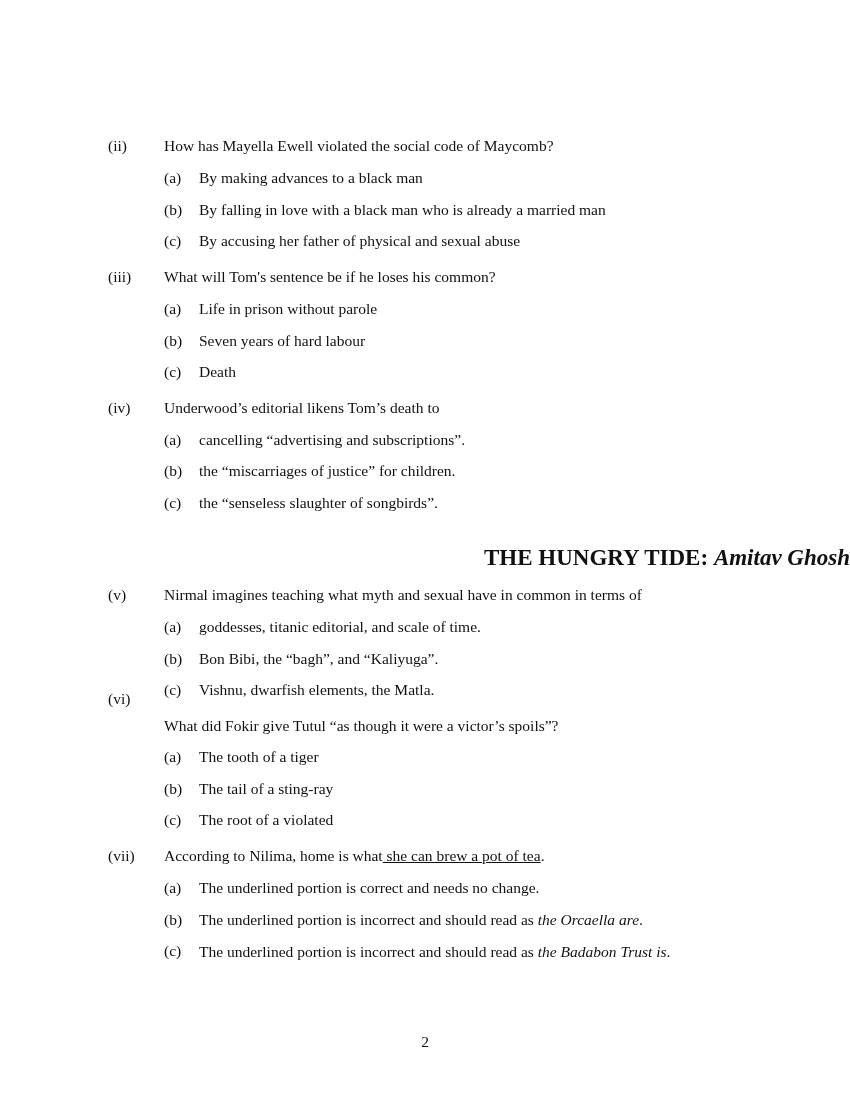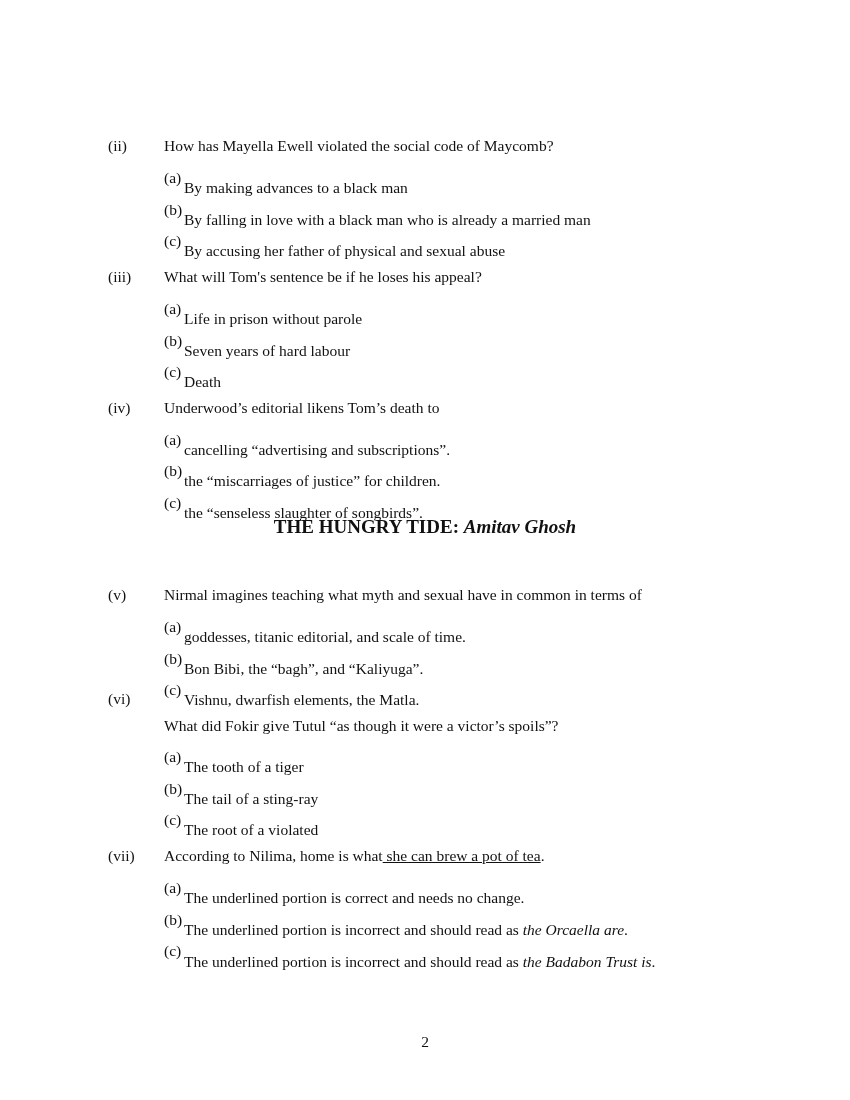--- a/index.html
+++ b/index.html
@@ -5,25 +5,25 @@
   html, body { margin: 0; padding: 0; background: #ffffff; }
   body {
     width: 850px; height: 1100px; position: relative; overflow: hidden;
     font-family: "Liberation Serif", "DejaVu Serif", serif;
     color: #111111; font-size: 15.5px;
   }
   .q { position: absolute; left: 0; width: 850px; }
   .q-num { position: absolute; left: 108px; }
   .q-text { position: absolute; left: 164px; white-space: nowrap; }
   .opt-lbl { position: absolute; left: 164px; }
-  .opt-text { position: absolute; left: 184px; white-space: nowrap; margin-top: 10px; }
+  .opt-text { position: absolute; left: 199px; white-space: nowrap; }
   .opt-text.wrap { white-space: normal; width: 500px; line-height: 19px; }
   .heading {
-    position: absolute; top: 516px; left: 0; width: 850px; text-align: center;
-    font-weight: bold; font-size: 19px;
+    position: absolute; top: 545px; left: 0; width: 850px; text-align: right;
+    font-weight: bold; font-size: 23px;
   }
   .heading i { font-style: italic; }
   .u { text-decoration: underline; margin-top: 20px; }
   .it { font-style: italic; }
   .page-num { position: absolute; top: 1033px; left: 0; width: 850px; text-align: center; }
 </style>
 </head>
 <body>
 
 <div class="q">
@@ -32,21 +32,21 @@
   <span class="opt-lbl" style="top:169px">(a)</span>
   <span class="opt-text" style="top:169px">By making advances to a black man</span>
   <span class="opt-lbl" style="top:201px">(b)</span>
   <span class="opt-text" style="top:201px">By falling in love with a black man who is already a married man</span>
   <span class="opt-lbl" style="top:232px">(c)</span>
   <span class="opt-text" style="top:232px">By accusing her father of physical and sexual abuse</span>
 </div>
 
 <div class="q">
   <span class="q-num" style="top:268px">(iii)</span>
-  <span class="q-text" style="top:268px">What will Tom's sentence be if he loses his appeal?</span>
+  <span class="q-text" style="top:268px">What will Tom's sentence be if he loses his common?</span>
   <span class="opt-lbl" style="top:300px">(a)</span>
   <span class="opt-text" style="top:300px">Life in prison without parole</span>
   <span class="opt-lbl" style="top:332px">(b)</span>
   <span class="opt-text" style="top:332px">Seven years of hard labour</span>
   <span class="opt-lbl" style="top:363px">(c)</span>
   <span class="opt-text" style="top:363px">Death</span>
 </div>
 
 <div class="q">
   <span class="q-num" style="top:399px">(iv)</span>

